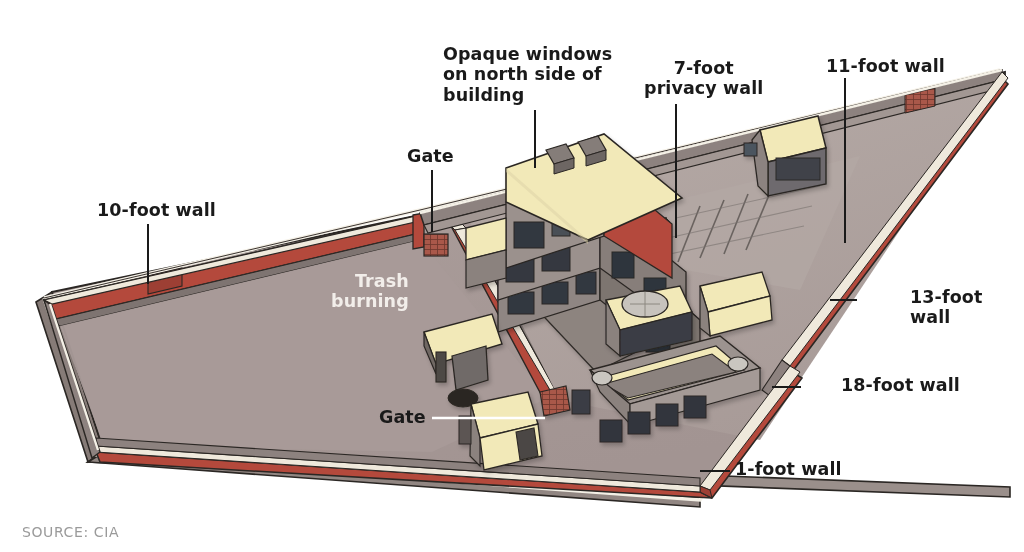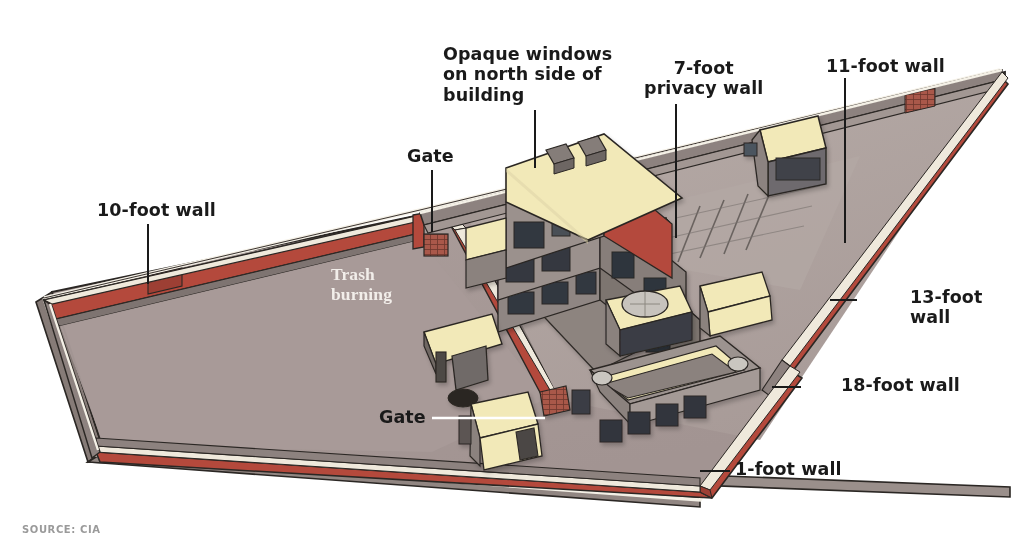--- a/index.html
+++ b/index.html
@@ -42,22 +42,22 @@
   .lbl.light {
     color: #f2eeea;
     font-weight: 700;
     text-align: center;
   }
   .source {
     position: absolute;
     left: 22px;
     top: 524px;
     font-family: "DejaVu Sans", "Liberation Sans", sans-serif;
-    font-size: 10px;
-    font-weight: 700;
+    font-size: 14px;
+    font-weight: 400;
     letter-spacing: 0.6px;
     color: #9a9a9a;
   }
 </style>
 </head>
 <body>
 
 <div id="stage">
 
   <svg id="diagram" viewBox="0 0 1024 552">
@@ -293,21 +293,21 @@
 
   <div id="labelLayer">
       <div class="lbl" style="left: 443px; top: 44px;">Opaque windows
 on north side of
 building</div>
       <div class="lbl" style="left: 644px; top: 58px; text-align: center;">7-foot
 privacy wall</div>
       <div class="lbl" style="left: 791px; top: 56px; margin-left: 35px;">11-foot wall</div>
       <div class="lbl" style="left: 407px; top: 146px;">Gate</div>
       <div class="lbl" style="left: 97px; top: 200px;">10-foot wall</div>
-      <div class="lbl light" style="left: 331px; top: 264px; text-align: left; font-family: Liberation Serif, serif;">Trash
+      <div class="lbl light" style="left: 331px; top: 271px; text-align: right;">Trash
 burning</div>
       <div class="lbl" style="left: 862px; top: 287px; margin-left: 48px;">13-foot wall</div>
       <div class="lbl" style="left: 806px; top: 375px; margin-left: 35px;">18-foot wall</div>
       <div class="lbl" style="left: 379px; top: 407px;">Gate</div>
       <div class="lbl" style="left: 735px; top: 459px;">1-foot wall</div>
     </div>
 
   <div class="source">SOURCE: CIA</div>
 </div>
 

